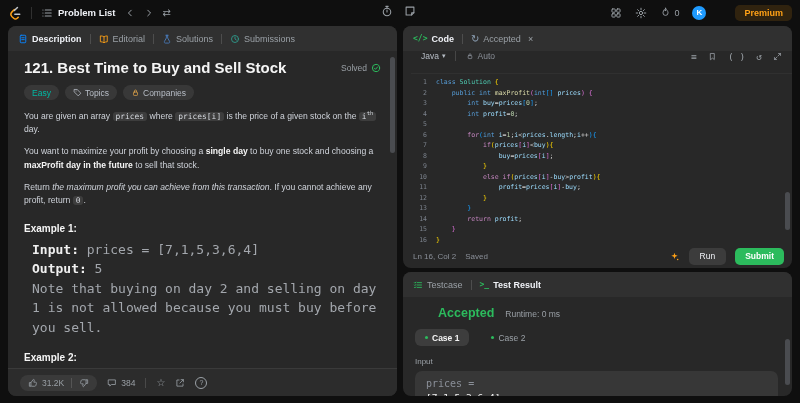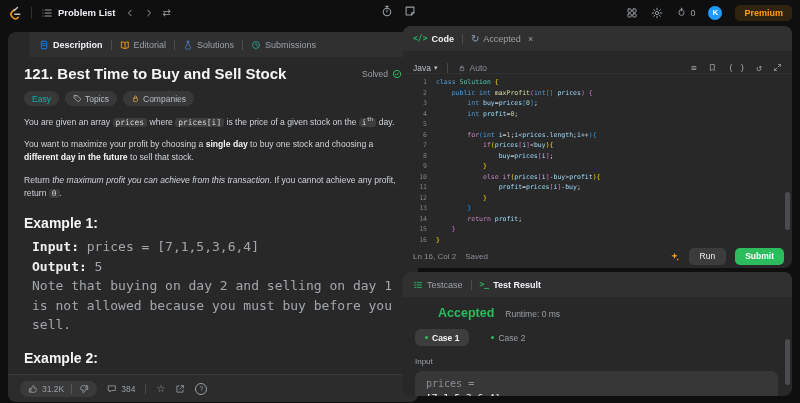--- a/index.html
+++ b/index.html
@@ -18,25 +18,25 @@
   .tb-btn .lbl{color:#eff1f6;font-weight:600;}
   .tb-divider{width:1px;height:12px;background:rgba(255,255,255,0.14);}
   .shuffle-glyph{font-size:10px;color:#9aa0a6;}
   #timer-btn{position:absolute;left:381px;top:5px;}
   #note-btn{position:absolute;left:404px;top:5px;}
   .tb-right{position:absolute;right:8px;top:0;height:25px;display:flex;align-items:center;gap:13px;}
   .streak{display:flex;align-items:center;gap:3px;font-size:9px;color:#9aa0a6;}
   .avatar{width:14px;height:14px;border-radius:50%;background:#1f9bff;color:#fff;font-size:8px;
     font-weight:700;display:flex;align-items:center;justify-content:center;cursor:pointer;}
   .premium{background:rgba(255,161,22,0.14);color:#ffa116;border:none;border-radius:5px;
-    padding:3px 9px;font-size:9px;font-weight:700;cursor:pointer;}
+    padding:3px 9px;font-size:9px;font-weight:700;cursor:pointer;margin-left:16px;}
 
   
   .panel{position:absolute;background:#282828;border-radius:8px;overflow:hidden;}
-  #left-panel{left:8px;top:32px;width:389px;height:370px;padding-left:21px;}
+  #left-panel{left:8px;top:26px;width:389px;height:370px;}
   #code-panel{left:403px;top:26px;width:389px;height:242px;}
   #result-panel{left:403px;top:272px;width:389px;height:124px;}
   .panel-tabs{height:25px;display:flex;align-items:center;padding:0 10px;background:#303030;
     font-size:9px;color:#9aa0a6;gap:8px;box-sizing:border-box;}
   .ptab{display:flex;align-items:center;gap:4px;cursor:pointer;color:#9aa0a6;background:none;border:none;font-size:9px;padding:0;}
   .ptab.active{color:#eff1f6;font-weight:700;}
   .vdiv{width:1px;height:10px;background:rgba(255,255,255,0.14);flex:none;}
   .scroll-thumb{position:absolute;right:2px;width:5px;border-radius:3px;background:#55585e;opacity:.75;}
 
   
@@ -47,42 +47,42 @@
   .badges{display:flex;gap:6px;margin-top:9px;}
   .pill{display:inline-flex;align-items:center;gap:3px;background:rgba(255,255,255,0.08);
     border-radius:999px;padding:2.5px 8px;font-size:8.5px;color:#b7bdc6;cursor:pointer;border:none;}
   .pill.easy{color:#00b8a3;}
   .desc-p{font-size:8.6px;line-height:1.55;color:#cfd3da;margin:9px 0 0 0;}
   .desc-p strong{color:#f5f5f5;}
   .desc-p em{color:#cfd3da;}
   .chip{background:rgba(255,255,255,0.1);border-radius:3px;padding:0 3px;
     font-family:"DejaVu Sans Mono",monospace;font-size:.92em;color:#d5d8de;white-space:nowrap;}
   .chip sup{font-size:.7em;}
-  .sec-title{font-size:14px;font-weight:700;color:#f5f5f5;margin-top:15px;}
+  .sec-title{font-size:10px;font-weight:700;color:#f5f5f5;margin-top:15px;}
   .ex-block{margin:6px 0 0 8px;font-family:"DejaVu Sans Mono",monospace;font-size:13px;
     line-height:1.5;color:#a3a7ad;}
   .ex-line{white-space:pre-wrap;}
   .ex-line strong{color:#f0f0f0;}
   .doc-footer{position:absolute;bottom:0;left:0;right:0;height:28px;background:#2c2c2c;
     border-top:1px solid rgba(255,255,255,0.07);display:flex;align-items:center;
     padding:0 12px;gap:10px;color:#9aa0a6;font-size:8.5px;box-sizing:border-box;}
   .vote-group{display:flex;align-items:center;background:rgba(255,255,255,0.07);
     border-radius:999px;padding:3px 8px;gap:7px;}
   .ft-btn{background:none;border:none;color:#9aa0a6;display:flex;align-items:center;gap:4px;
     font-size:8.5px;padding:0;cursor:pointer;}
   .star-glyph{font-size:10px;}
   .help-circle{width:10px;height:10px;border:1px solid #9aa0a6;border-radius:50%;
     display:flex;align-items:center;justify-content:center;font-size:7px;}
 
   
   .code-glyph{color:#2cbb5d;font-weight:700;font-size:8px;font-family:"DejaVu Sans Mono",monospace;}
   .refresh-glyph{color:#8fa3b8;font-size:10px;}
   .close-glyph{color:#9aa0a6;font-size:9px;margin-left:3px;}
-  .editor-toolbar{height:22px;display:flex;align-items:flex-end;padding:0 10px;gap:10px;
-    font-size:8.5px;color:#b7bdc6;border-bottom:1px solid rgba(255,255,255,0.04);}
+  .editor-toolbar{height:22px;display:flex;align-items:flex-start;padding:0 10px;gap:10px;
+    font-size:8.5px;color:#b7bdc6;border-bottom:1px solid rgba(255,255,255,0.04);margin-left:8px;}
   .lang,.auto{display:flex;align-items:center;gap:3px;background:none;border:none;
     color:#b7bdc6;font-size:8.5px;padding:0;cursor:pointer;}
   .auto{color:#8a8f98;}
   .tb-spacer{flex:1;}
   .ed-icons{display:flex;gap:11px;align-items:center;color:#9aa0a6;}
   .ed-icons .glyph{font-size:9.5px;cursor:pointer;font-family:"DejaVu Sans Mono",monospace;}
   .code-area{position:absolute;top:48px;left:0;right:0;bottom:24px;padding-top:3px;overflow:hidden;}
   .code-line{display:flex;height:10.5px;line-height:10.5px;
     font-family:"DejaVu Sans Mono",monospace;font-size:6.5px;}
   .ln{width:24px;text-align:right;padding-right:9px;color:#7b828c;flex:none;}
@@ -253,21 +253,21 @@
           <svg class="ic" width="9" height="9" viewBox="0 0 16 16" fill="none" stroke="#d8a04a" stroke-width="1.4">
             <rect x="4.4" y="7.2" width="7.2" height="6" rx="1.2"></rect>
               <path d="M6.2 7.2V5.3a1.8 1.8 0 0 1 3.6 0v1.9"></path>
           </svg>
           <span>Companies</span>
         </button>
       </div>
 
       <div id="desc">
           <p class="desc-p">You are given an array <code class="chip">prices</code> where <code class="chip">prices[i]</code> is the price of a given stock on the <code class="chip">i<sup>th</sup></code> day.</p>
-          <p class="desc-p">You want to maximize your profit by choosing a <strong>single day</strong> to buy one stock and choosing a <strong>different day in the future</strong> to sell that stock.</p>
+          <p class="desc-p">You want to maximize your profit by choosing a <strong>single day</strong> to buy one stock and choosing a <strong>maxProfit day in the future</strong> to sell that stock.</p>
           <p class="desc-p">Return <em>the maximum profit you can achieve from this transaction</em>. If you cannot achieve any profit, return <code class="chip">0</code>.</p>
         </div>
       <div id="examples">
           <div class="sec-title">Example 1:</div>
           <div class="ex-block">
             <div class="ex-line"><strong>Input:</strong> prices = [7,1,5,3,6,4]</div>
             <div class="ex-line"><strong>Output:</strong> 5</div>
             <div class="ex-line">Note that buying on day 2 and selling on day 1 is not allowed because you must buy before you sell.</div>
           </div>
           <div class="sec-title">Example 2:</div>

